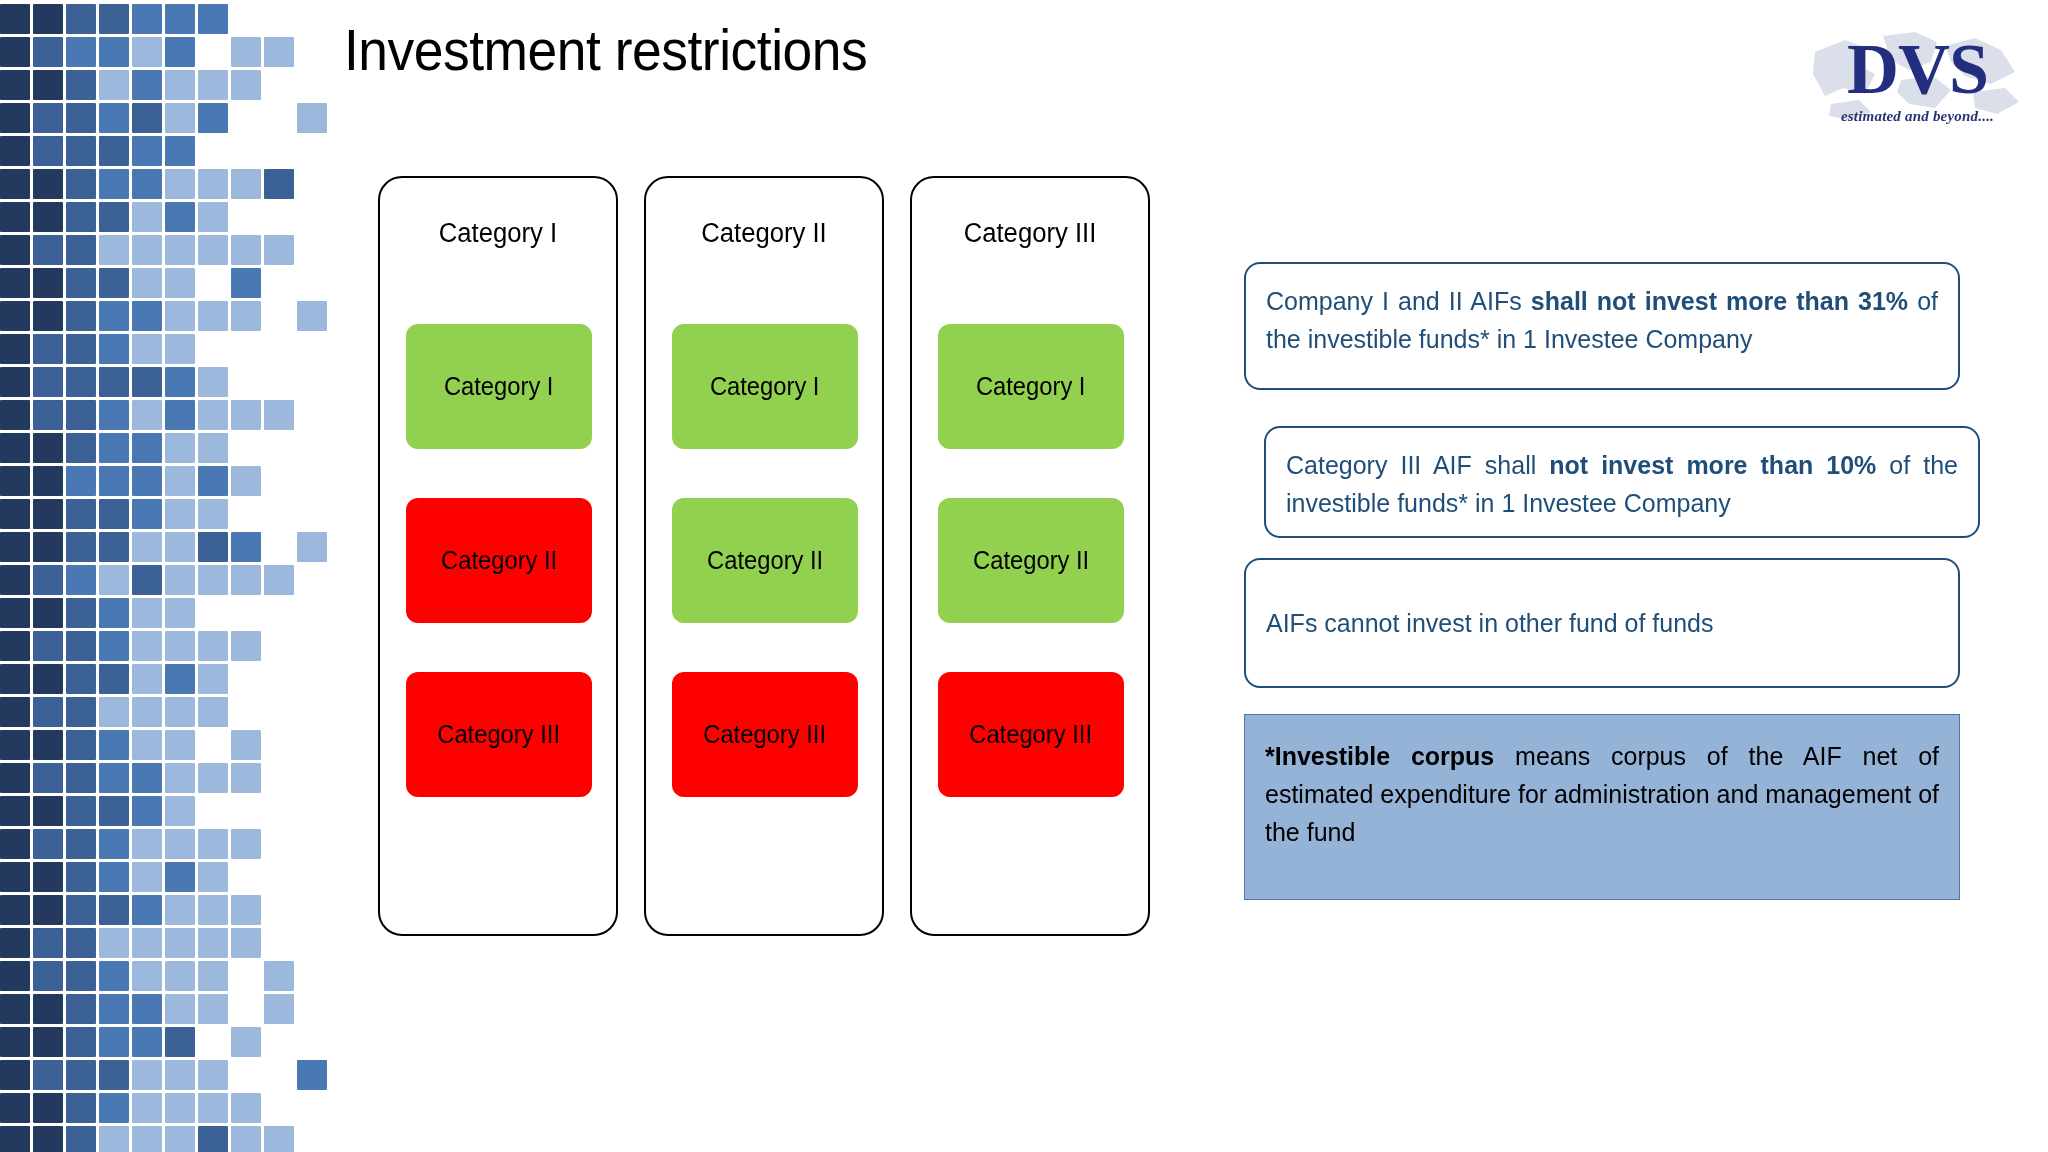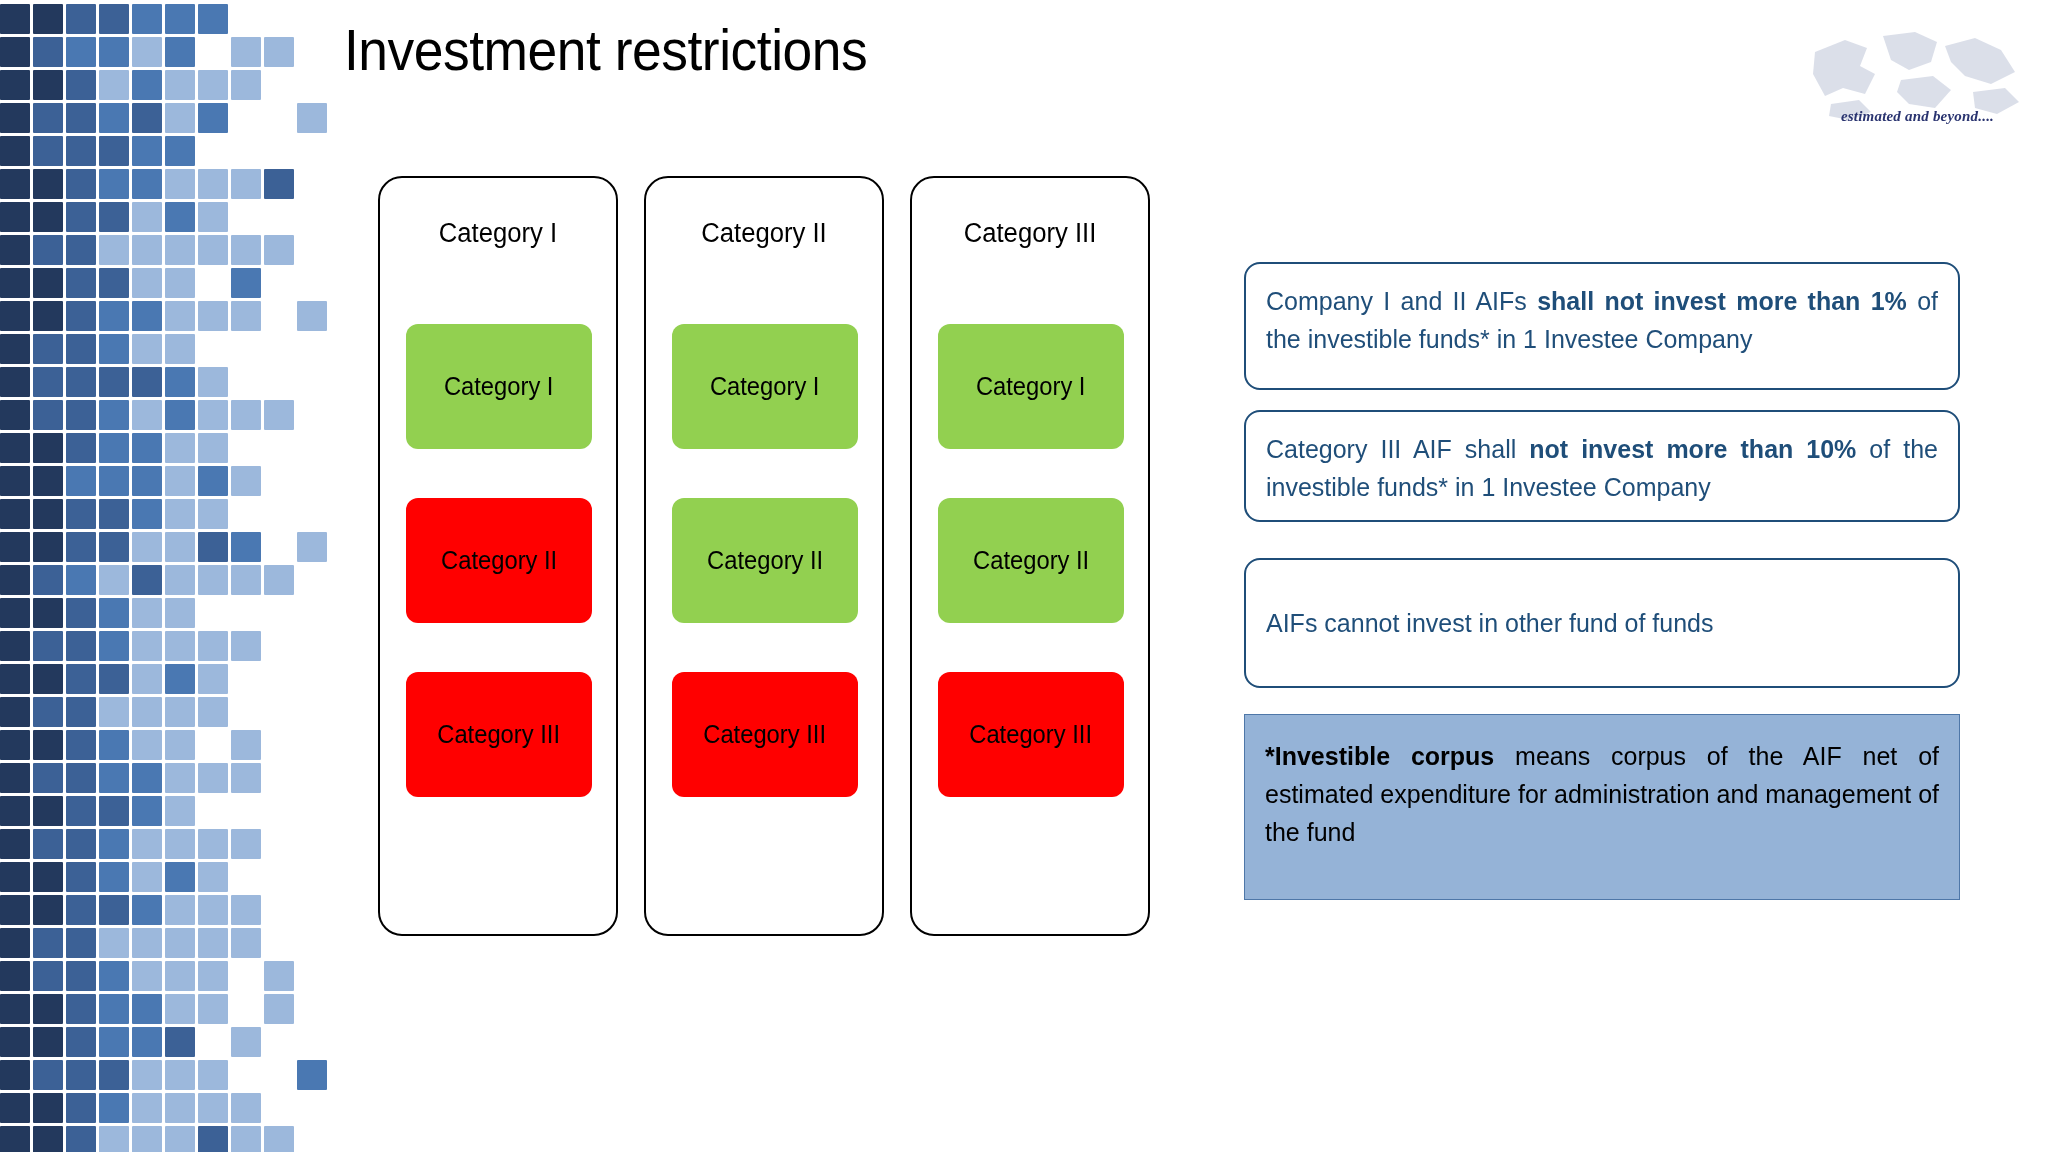--- a/index.html
+++ b/index.html
@@ -165,21 +165,21 @@
     font-family: "Liberation Sans", sans-serif;
   }
   .callout b { font-weight: 700; }
   .callout.note {
     background: #95B3D7;
     border: 1px solid #4E77A8;
     border-radius: 0;
     color: #000000;
   }
   #co0 { top: 0px;   height: 128px; }
-  #co1 { top: 148px; height: 112px; }
+  #co1 { top: 164px; height: 112px; margin-left: 20px; }
   #co2 { top: 296px; height: 130px; padding-top: 44px; }
   #co3 { top: 452px; height: 186px; padding: 22px 20px; }
 </style>
 </head>
 <body>
 
 <div id="slide">
 
   <div id="mosaic">
       <div class="tile" style="left: 0px; top: 4px; background: rgb(35, 57, 93);"></div>
@@ -458,20 +458,21 @@
     <svg id="logo-globe" viewBox="0 0 225 100">
       <g fill="#8A96B8">
         <path d="M10 30 L40 18 L62 26 L55 44 L70 52 L60 72 L38 66 L20 74 L8 52 Z"></path>
         <path d="M78 14 L110 10 L132 20 L126 40 L104 48 L86 38 Z"></path>
         <path d="M140 24 L170 16 L196 28 L210 50 L186 62 L160 54 L146 40 Z"></path>
         <path d="M96 58 L128 54 L146 68 L130 86 L104 82 L92 70 Z"></path>
         <path d="M168 70 L200 66 L214 80 L192 92 L170 86 Z"></path>
         <path d="M26 82 L54 78 L66 90 L44 98 L24 94 Z"></path>
       </g>
     </svg>
+    <div id="logo-word">DVS</div>
     <div id="logo-tag">estimated and beyond....</div>
   </div>
 
   <div id="columns">
       <div class="cat-card c0">
         <div class="cat-head">Category I</div>
         <div class="tile-box r0" style="background: rgb(146, 208, 80);">
           <span>Category I</span>
         </div>
         <div class="tile-box r1" style="background: rgb(255, 0, 0);">
@@ -501,19 +502,19 @@
         <div class="tile-box r1" style="background: rgb(146, 208, 80);">
           <span>Category II</span>
         </div>
         <div class="tile-box r2" style="background: rgb(255, 0, 0);">
           <span>Category III</span>
         </div>
       </div>
     </div>
 
   <div id="callouts">
-      <div class="callout" id="co0"><span>Company I and II AIFs </span><b>shall not invest more than 1%</b><span> of the investible funds* in 1 Investee Company</span></div>
+      <div class="callout" id="co0"><span>Company I and II AIFs </span><b>shall not invest more than 31%</b><span> of the investible funds* in 1 Investee Company</span></div>
       <div class="callout" id="co1"><span>Category III AIF shall </span><b>not invest more than 10%</b><span> of the investible funds* in 1 Investee Company</span></div>
       <div class="callout" id="co2"><span>AIFs cannot invest in other fund of funds</span></div>
       <div class="callout note" id="co3"><b>*Investible corpus</b><span> means corpus of the AIF net of estimated expenditure for administration and management of the fund</span></div>
     </div>
 
 </div>
 
 </body></html>

